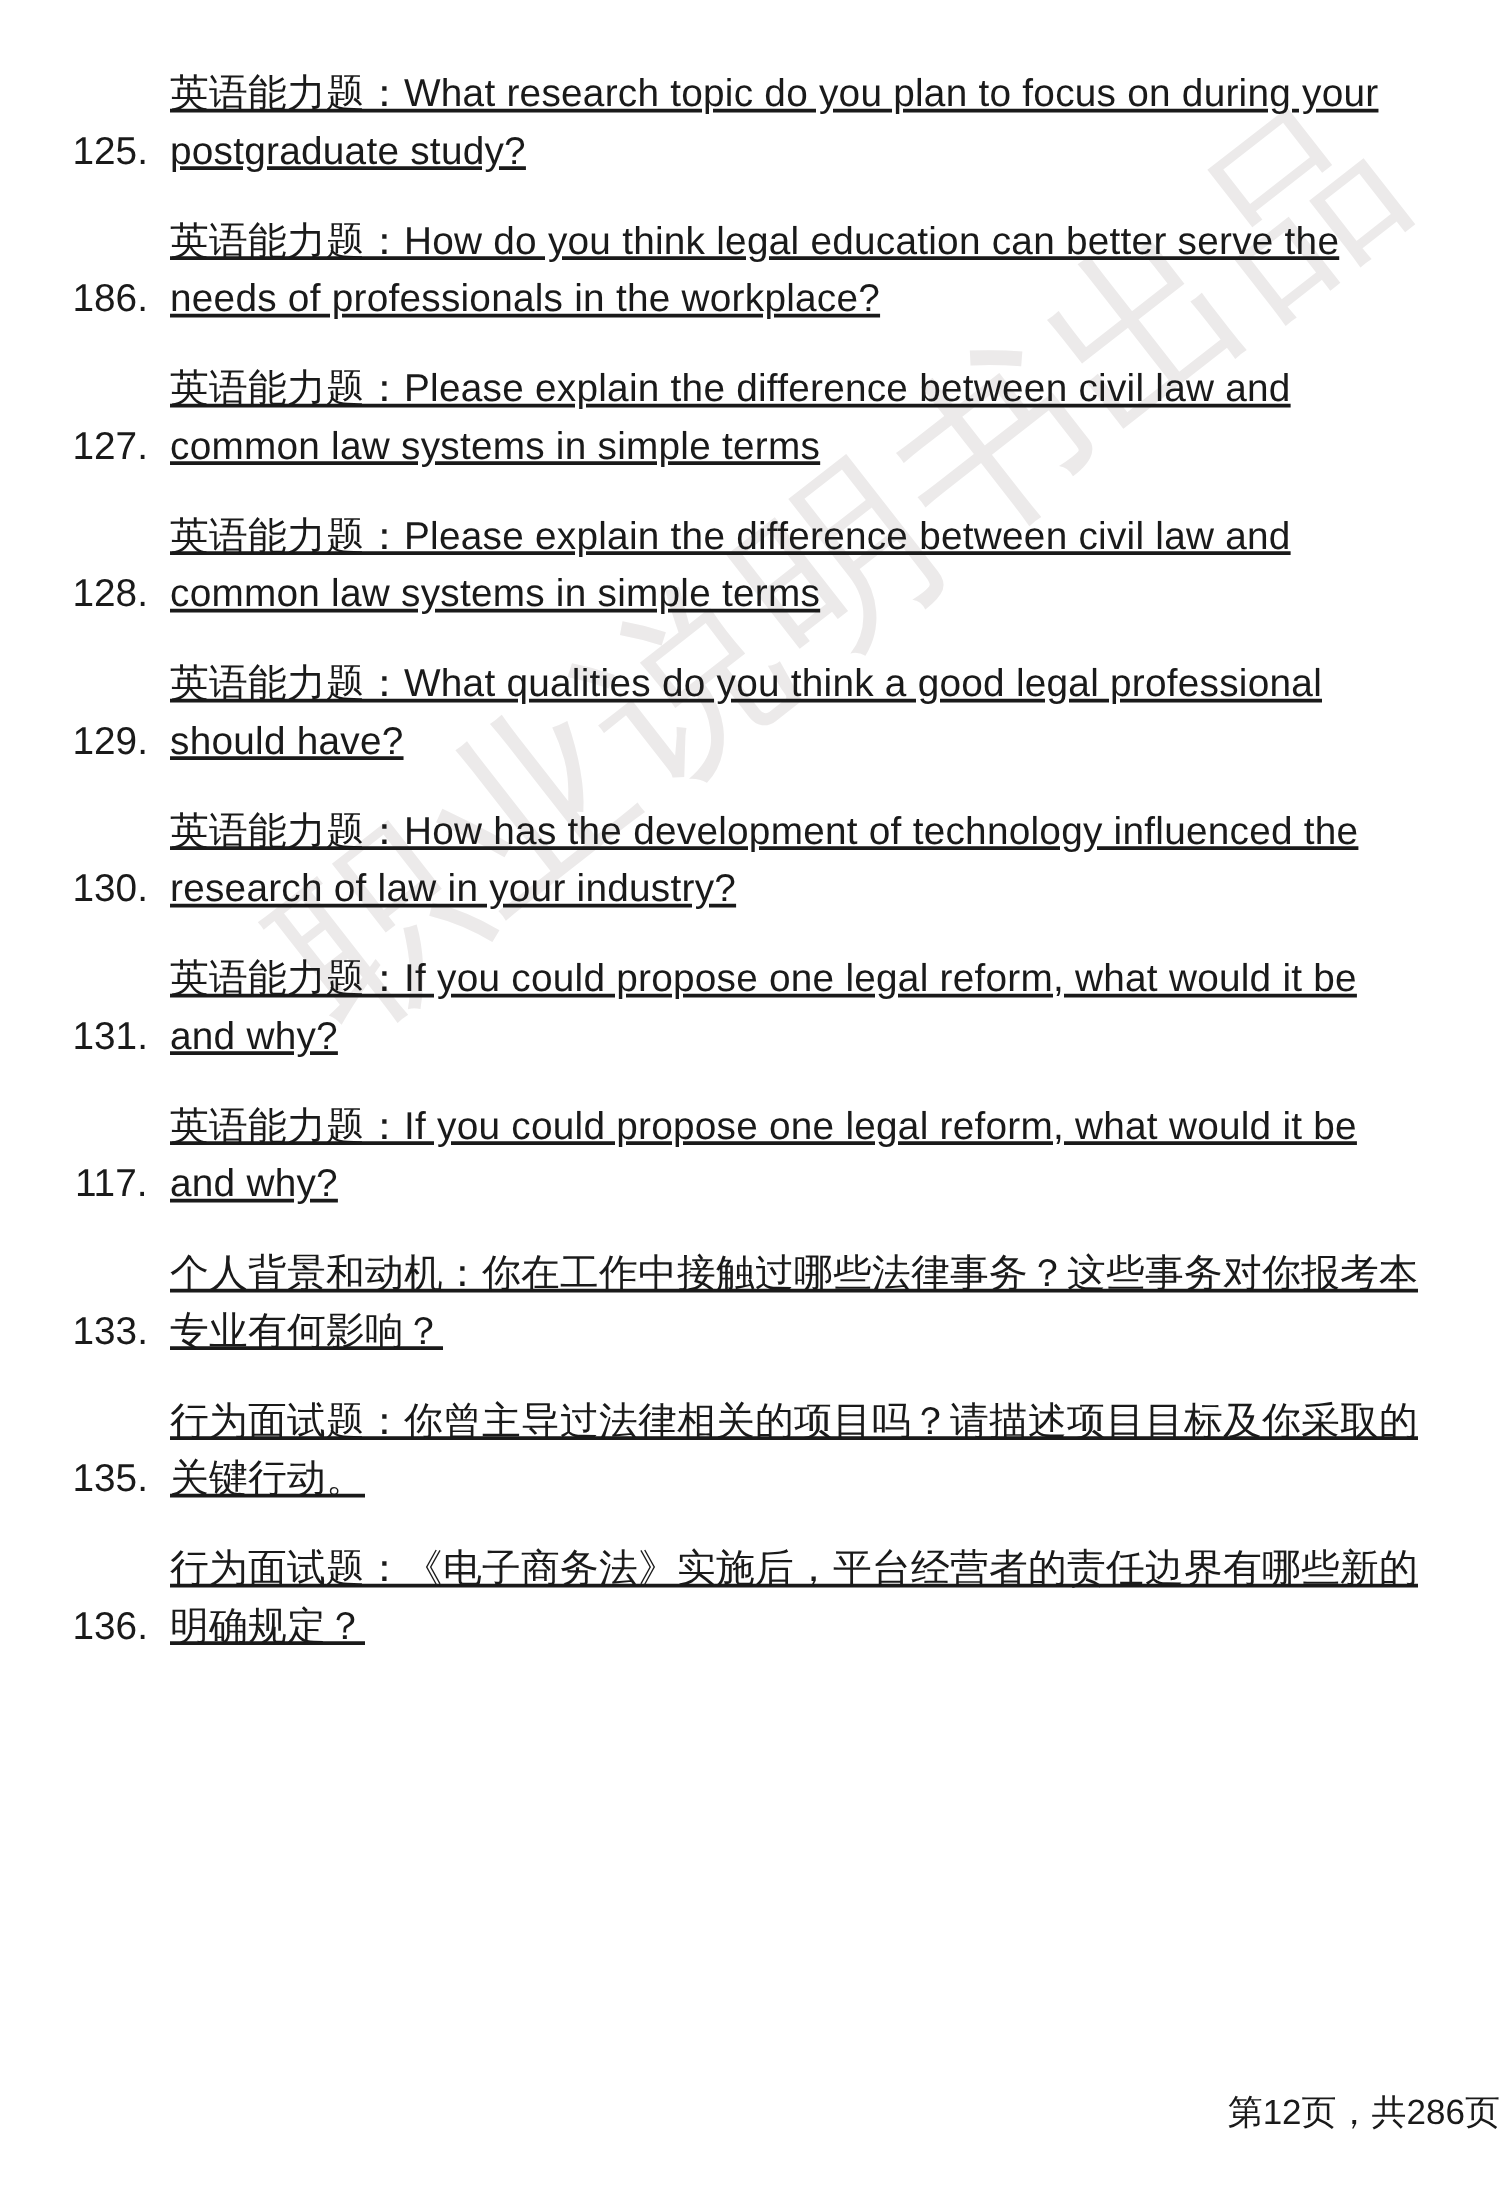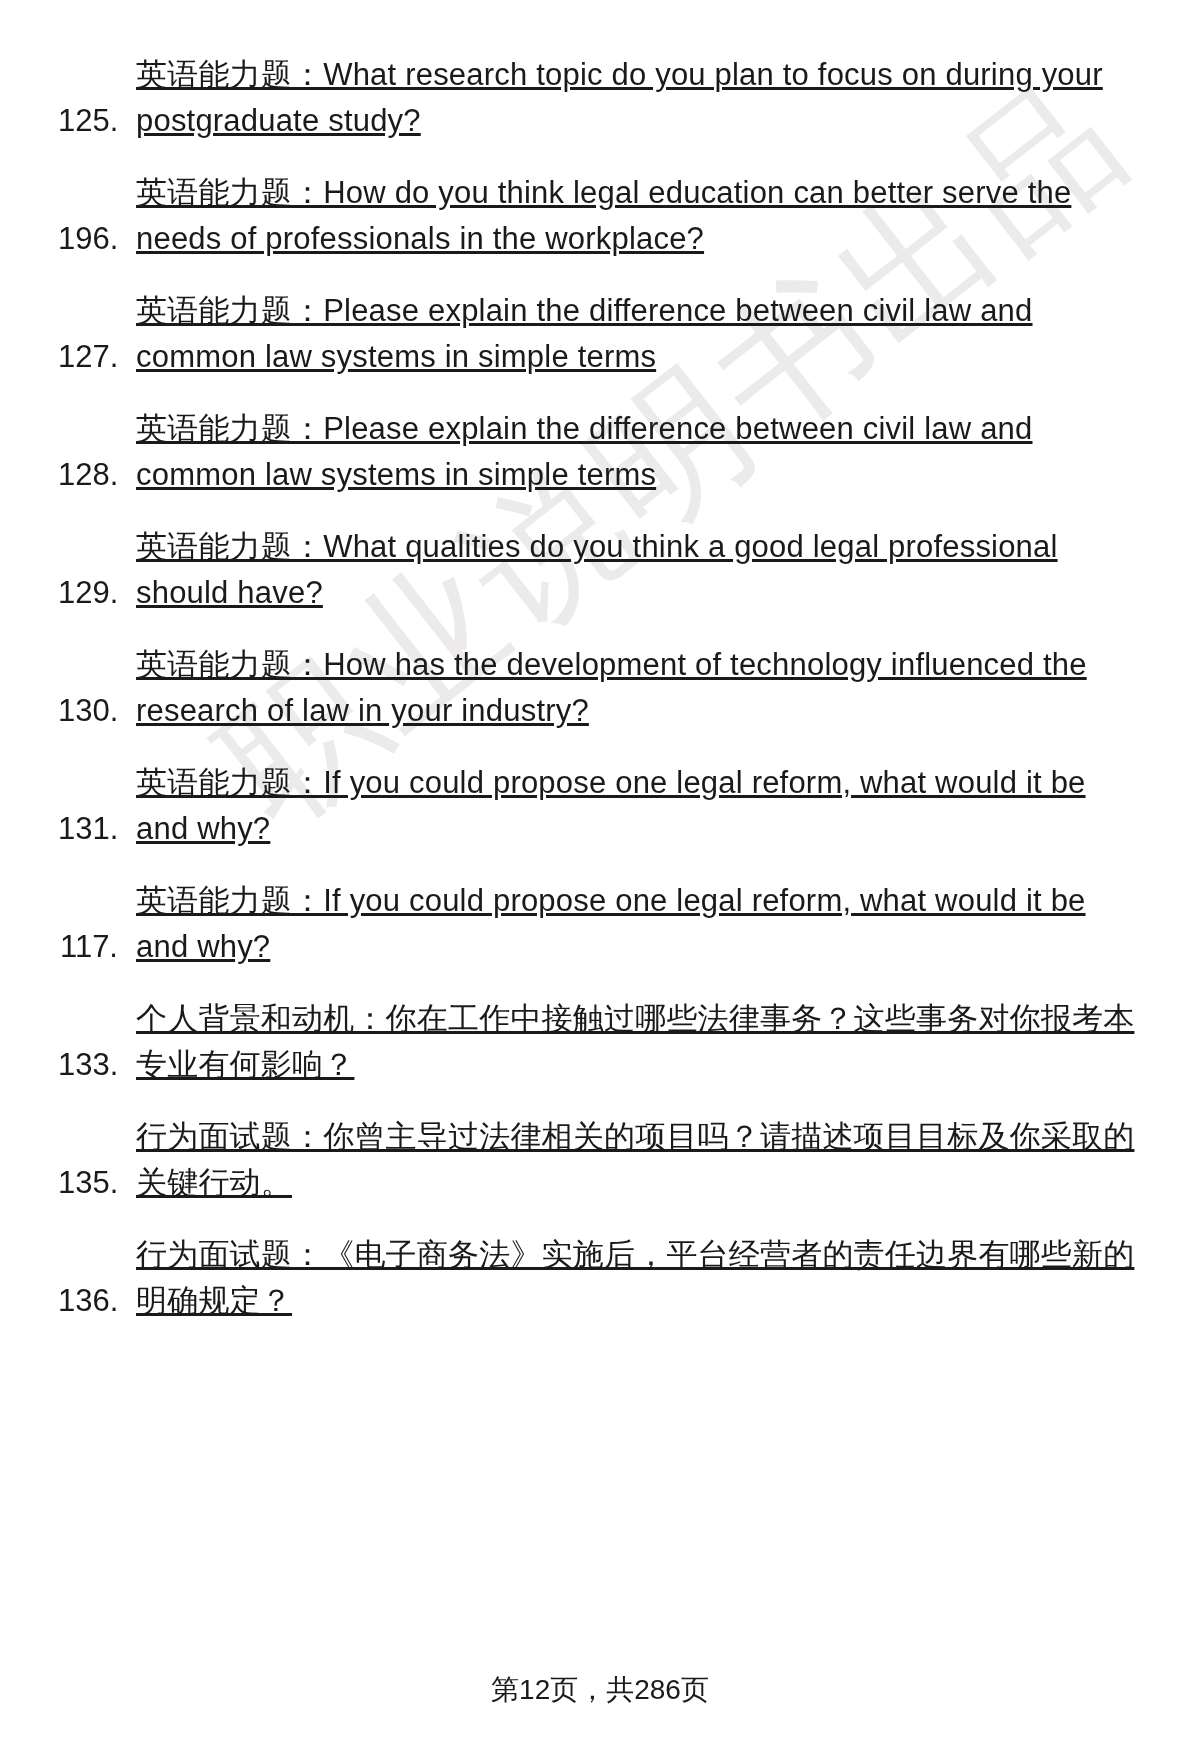--- a/index.html
+++ b/index.html
@@ -71,21 +71,21 @@
     font-family: "Liberation Sans", "DejaVu Sans", sans-serif;
     letter-spacing: 0.2px;
     word-break: break-word;
     text-decoration: underline;
   }
   .footer {
     position: absolute;
     left: 0;
     right: 0;
     bottom: 46px;
-    text-align: center;
+    text-align: right;
     font-size: 28px;
     color: #1a1a1a;
     font-family: "Liberation Sans", "DejaVu Sans", sans-serif;
     z-index: 1;
   }
 </style>
 </head>
 <body>
 
 <div class="page">
@@ -93,21 +93,21 @@
   <div class="watermark">职业说明书出品</div>
 
   <ol class="q-list">
 
     <li class="q-item">
       <span class="q-num">125.</span>
       <span class="q-text">英语能力题：What research topic do you plan to focus on during your postgraduate study?</span>
     </li>
 
     <li class="q-item">
-      <span class="q-num">196.</span>
+      <span class="q-num">186.</span>
       <span class="q-text">英语能力题：How do you think legal education can better serve the needs of professionals in the workplace?</span>
     </li>
 
     <li class="q-item">
       <span class="q-num">127.</span>
       <span class="q-text">英语能力题：Please explain the difference between civil law and common law systems in simple terms</span>
     </li>
 
     <li class="q-item">
       <span class="q-num">128.</span>

